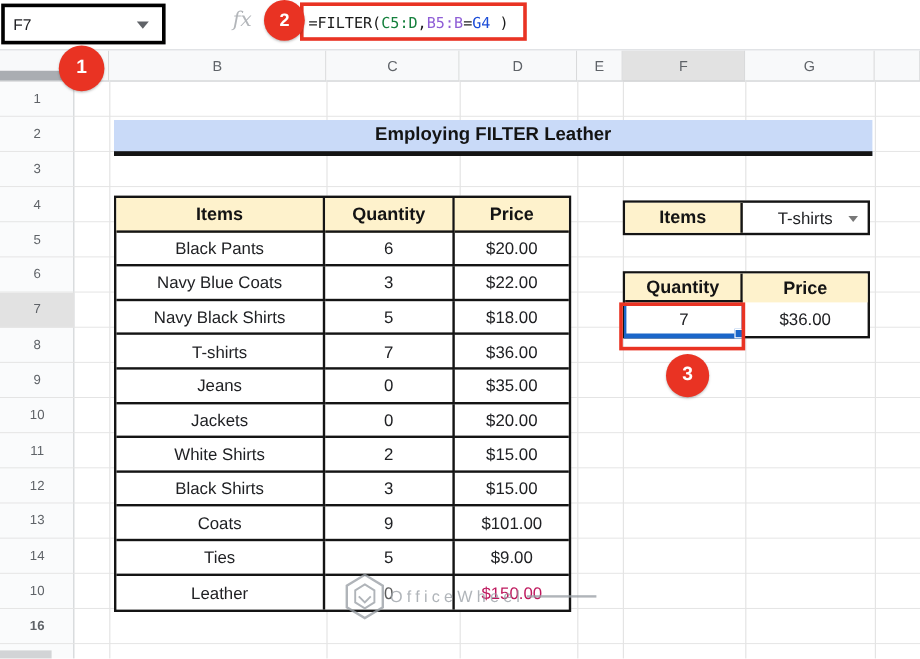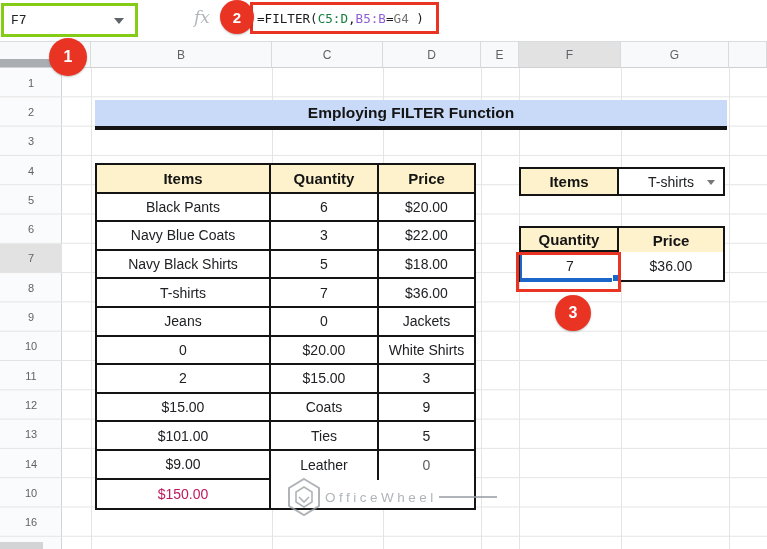--- a/index.html
+++ b/index.html
@@ -1,21 +1,21 @@
 <!DOCTYPE html>
 <html><head>
 <meta charset="utf-8">
 <style>
   html,body{margin:0;padding:0;}
   body{font-family:"Liberation Sans",sans-serif;background:#fff;}
   #app{position:relative;width:767px;height:549px;background:#fff;overflow:hidden;}
 
   
   .fbar{position:absolute;left:0;top:0;width:767px;height:41px;background:#fff;border-bottom:1px solid #dadce0;z-index:7;}
-  .namebox{position:absolute;left:1px;top:3px;width:131px;height:28px;border:3px solid #84cc16;background:#fff;display:flex;align-items:center;font-family:Liberation Mono, monospace;}
+  .namebox{position:absolute;left:1px;top:3px;width:131px;height:28px;border:3px solid #000000;background:#fff;display:flex;align-items:center;}
   .namebox .nbtext{font-size:13px;color:#202124;padding-left:7px;}
   .nbcaret{position:absolute;right:11px;top:12px;width:0;height:0;border-left:5px solid transparent;border-right:5px solid transparent;border-top:6px solid #606368;}
   .fx{position:absolute;left:194px;top:7px;font-family:"DejaVu Serif",serif;font-style:italic;font-size:17px;color:#b3b6ba;}
   .fbox{position:absolute;left:250px;top:2px;width:179px;height:26px;border:3px solid #e93323;background:#fff;display:flex;align-items:center;padding-left:4px;font-family:"DejaVu Sans Mono","Liberation Mono",monospace;font-size:12.6px;white-space:pre;color:#1b1b1b;}
 
   
   .badge{position:absolute;border-radius:50%;background:#e93323;color:#fff;display:flex;align-items:center;justify-content:center;font-size:16px;font-weight:bold;z-index:9;box-shadow:0 1px 2px rgba(0,0,0,.25);}
   #badge1{left:49px;top:38px;width:38px;height:38px;}
   #badge2{left:220px;top:0px;width:34px;height:34px;font-size:15px;}
   #badge3{left:555px;top:295px;width:36px;height:36px;}
@@ -78,21 +78,21 @@
       <span class="nbtext">F7</span>
       <span class="nbcaret"></span>
     </div>
     <span class="fx">fx</span>
     <div class="fbox">
       <span style="color: rgb(27, 27, 27);">=FILTER(</span>
       <span style="color: #15803d;">C5:D</span>
       <span style="color: rgb(27, 27, 27);">,</span>
       <span style="color: rgb(143, 94, 214);">B5:B</span>
       <span style="color: rgb(27, 27, 27);">=</span>
-      <span style="color: #737373;">G4</span>
+      <span style="color: #1d4ed8;">G4</span>
       <span style="color: rgb(27, 27, 27);"> )</span>
     </div>
   </div>
 
   <div class="chead">
     <div class="corner">
         <span class="cornerbar"></span>
       </div>
     <div class="ccell" style="left:62px;width:29px;"></div>
     <div class="ccell" style="left:91px;width:181px;">B</div>
@@ -123,50 +123,52 @@
     <div class="rnum" style="top:146.5px;">6</div>
     <div class="rnum" style="top:175.8px;">7</div>
     <div class="rnum" style="top:205.1px;">8</div>
     <div class="rnum" style="top:234.4px;">9</div>
     <div class="rnum" style="top:263.7px;">10</div>
     <div class="rnum" style="top:293px;">11</div>
     <div class="rnum" style="top:322.3px;">12</div>
     <div class="rnum" style="top:351.6px;">13</div>
     <div class="rnum" style="top:380.9px;">14</div>
     <div class="rnum" style="top:410.2px;">10</div>
-    <div class="rnum" style="top:439.5px;">16</div>
+    <div class="rnum" style="top:439.5px;font-weight:bold;">16</div>
     <div class="btmblock"></div>
   </div>
 
-  <div class="title">Employing FILTER Function</div>
+  <div class="title">Employing FILTER Leather</div>
 
   <div class="mtable">
     <div class="mcell hd">Items</div>
     <div class="mcell hd">Quantity</div>
     <div class="mcell hd">Price</div>
     <div class="mcell">Black Pants</div>
     <div class="mcell">6</div>
     <div class="mcell">$20.00</div>
     <div class="mcell">Navy Blue Coats</div>
     <div class="mcell">3</div>
     <div class="mcell">$22.00</div>
     <div class="mcell">Navy Black Shirts</div>
     <div class="mcell">5</div>
     <div class="mcell">$18.00</div>
     <div class="mcell">T-shirts</div>
     <div class="mcell">7</div>
     <div class="mcell">$36.00</div>
     <div class="mcell">Jeans</div>
     <div class="mcell">0</div>
+    <div class="mcell">$35.00</div>
     <div class="mcell">Jackets</div>
     <div class="mcell">0</div>
     <div class="mcell">$20.00</div>
     <div class="mcell">White Shirts</div>
     <div class="mcell">2</div>
     <div class="mcell">$15.00</div>
+    <div class="mcell">Black Shirts</div>
     <div class="mcell">3</div>
     <div class="mcell">$15.00</div>
     <div class="mcell">Coats</div>
     <div class="mcell">9</div>
     <div class="mcell">$101.00</div>
     <div class="mcell">Ties</div>
     <div class="mcell">5</div>
     <div class="mcell">$9.00</div>
     <div class="mcell">Leather</div>
     <div class="mcell dim1">0</div>

